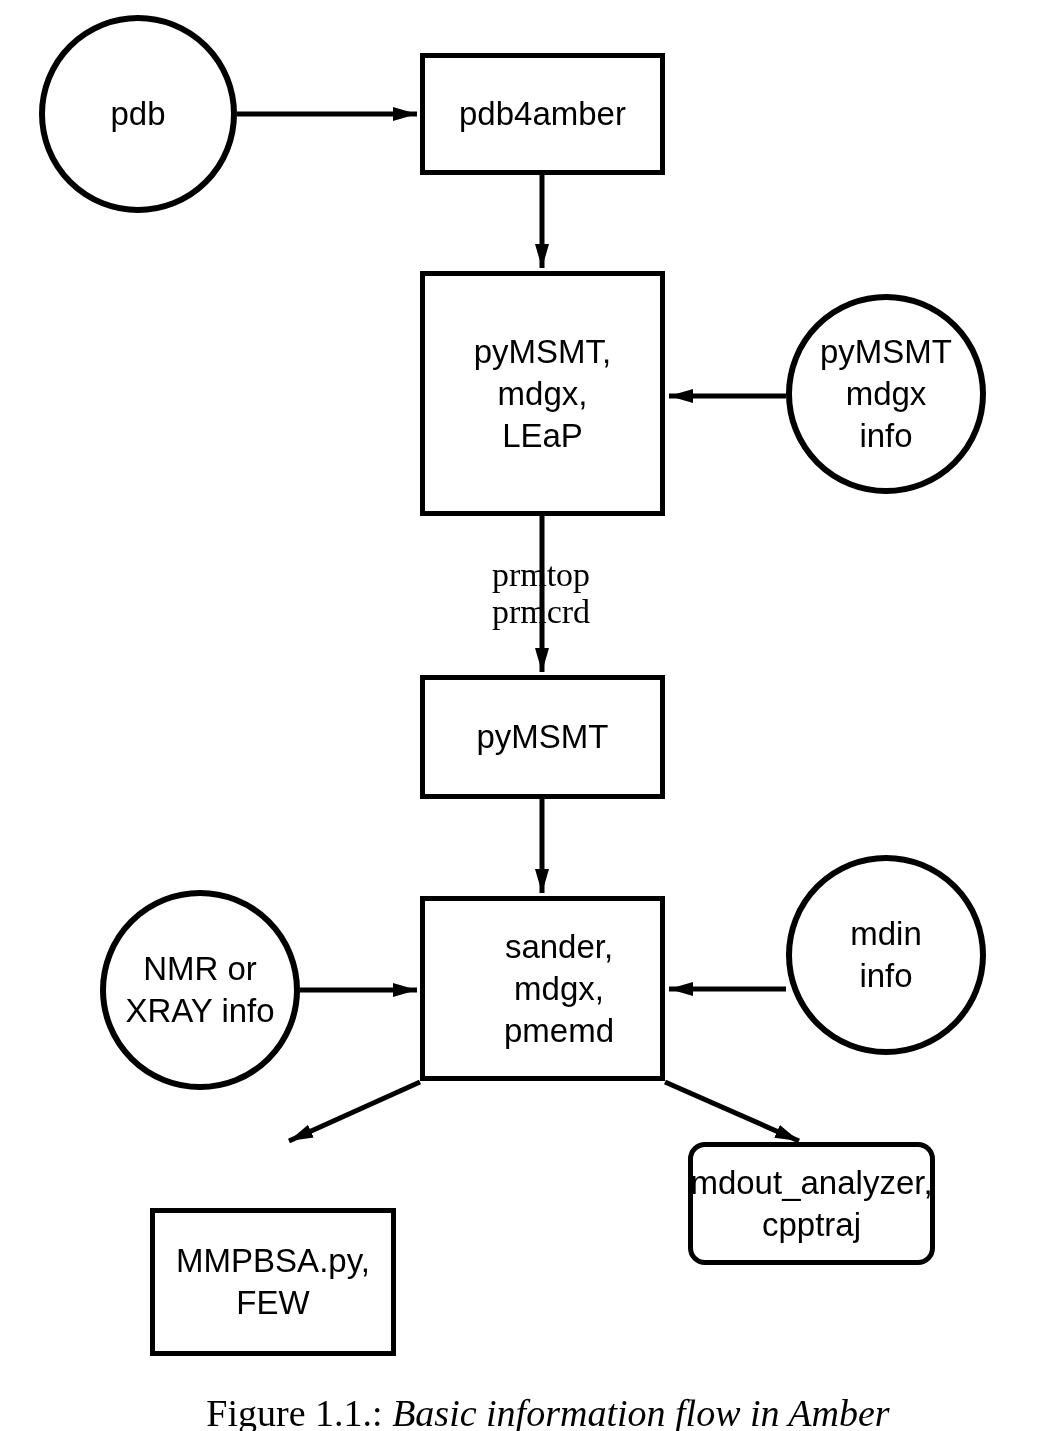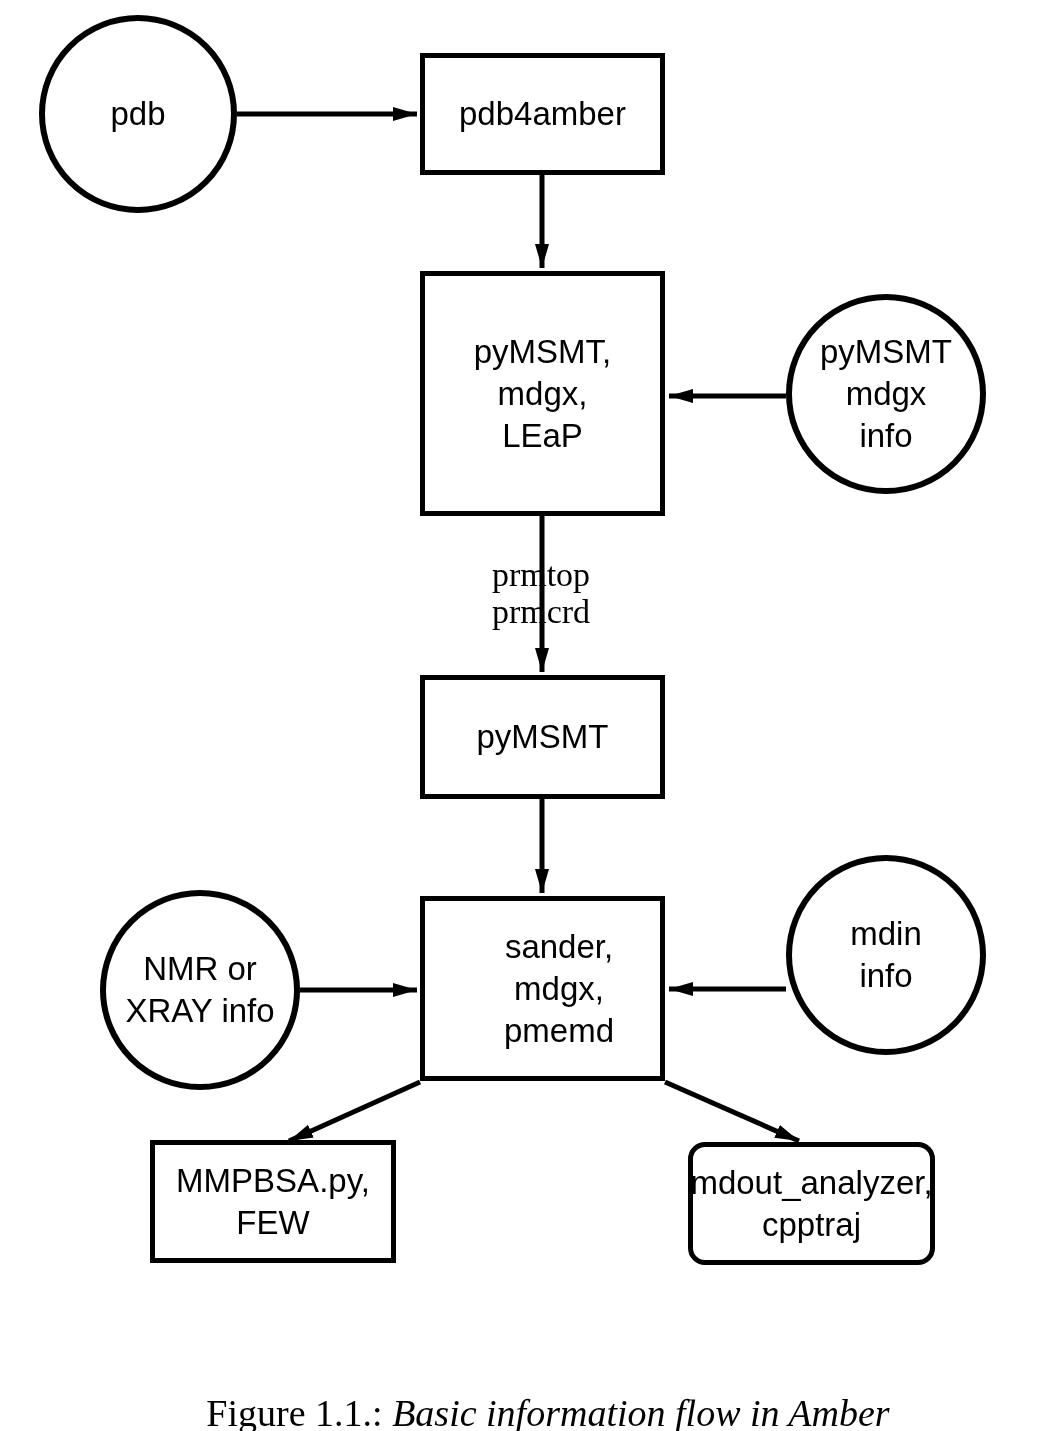--- a/index.html
+++ b/index.html
@@ -36,21 +36,21 @@
   .ellipse { border: 6px solid var(--stroke); border-radius: 50%; }
 
   .n-pdb        { left: 39px;  top: 15px;   width: 198px; height: 198px; }
   .n-pdb4amber  { left: 420px; top: 53px;   width: 245px; height: 122px; }
   .n-antechamber{ left: 420px; top: 271px;  width: 245px; height: 245px; }
   .n-forcefield { left: 786px; top: 294px;  width: 200px; height: 200px; }
   .n-parmed     { left: 420px; top: 675px;  width: 245px; height: 124px; }
   .n-sander     { left: 420px; top: 896px;  width: 245px; height: 185px; padding-left: 33px; }
   .n-nmr        { left: 100px; top: 890px;  width: 200px; height: 200px; justify-content: center; }
   .n-mdin       { left: 786px; top: 855px;  width: 200px; height: 200px; }
-  .n-mmpbsa     { left: 150px; top: 1140px; width: 246px; height: 123px; }
+  .n-mmpbsa     { left: 150px; top: 1208px; width: 246px; height: 148px; }
   .n-mdout      { left: 688px; top: 1142px; width: 247px; height: 123px; border-radius: 17px; }
 
   .edge-labels {
     position: absolute;
     left: 406px; top: 556px; width: 270px;
     font-family: "Liberation Serif", "DejaVu Serif", serif;
     font-size: 34px;
     line-height: 37px;
     text-align: center;
     white-space: nowrap;

